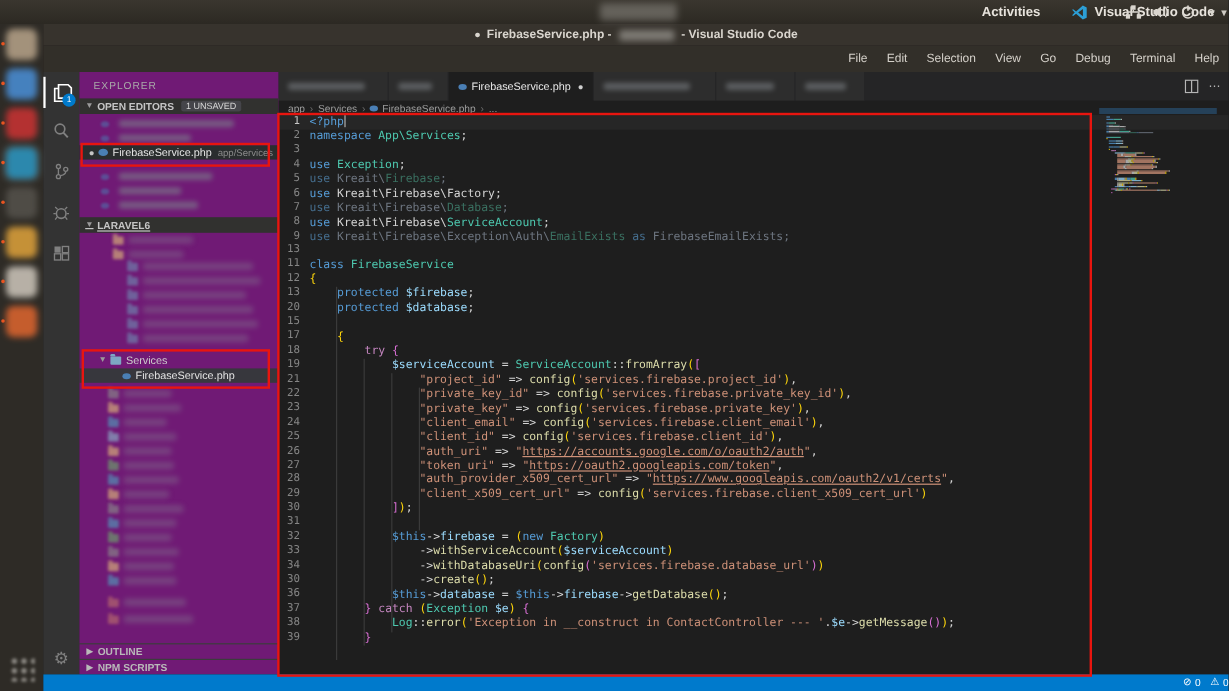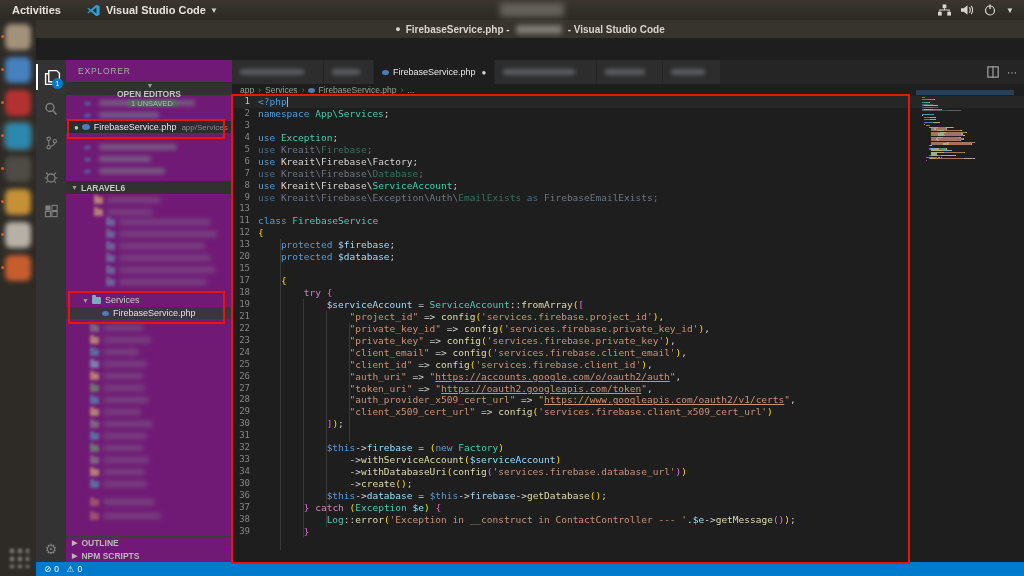--- a/index.html
+++ b/index.html
@@ -1,18 +1,18 @@
 <!DOCTYPE html>
 <html><head>
 <meta charset="utf-8">
 <style>
   * { margin:0; padding:0; box-sizing:border-box; }
   html,body { width:1024px; height:576px; overflow:hidden; background:#1e1e1e;
               font-family:"Liberation Sans", sans-serif; }
-  .abs { position:absolute; }
+  .abs { position:absolute;justify-content:flex-end; }
   .screen { position:relative; width:1024px; height:576px; background:#1e1e1e; overflow:hidden; }
 
   
   .top-panel { left:0; top:0; width:1024px; height:20px;
     background:linear-gradient(#3a362f,#2c2923); color:#e7e3dc; font-size:11px;
     display:flex; align-items:center; z-index:40; }
   .top-panel .activities { padding:0 12px; font-weight:bold; }
   .vscode-mark { width:13px; height:13px; margin-left:14px; }
   .app-menu-title { margin-left:6px; font-weight:bold; }
   .chev { font-size:8px; margin-left:4px; color:#cfcbc4; }
@@ -163,20 +163,30 @@
       <div class="dock-grid"></div>
     </div>
 
   <div class="abs titlebar">
     <span style="font-size:9px;margin-right:5px;">●</span>
     <span style="font-weight:bold;">FirebaseService.php -</span>
     <span class="title-blur"></span>
     <span style="font-weight:bold;">- Visual Studio Code</span>
   </div>
 
+  <div class="abs menubar" id="menubar">
+      <span class="menu-item">File</span>
+      <span class="menu-item">Edit</span>
+      <span class="menu-item">Selection</span>
+      <span class="menu-item">View</span>
+      <span class="menu-item">Go</span>
+      <span class="menu-item">Debug</span>
+      <span class="menu-item">Terminal</span>
+      <span class="menu-item">Help</span>
+    </div>
 
   <div class="abs activitybar">
     <div class="act-icon active" style="top:4px;">
       <svg width="17" height="17" viewBox="0 0 16 16">
           <path fill="none" stroke="currentColor" stroke-width="1.3" d="M4.5 1.5 H12 L14.5 4 V12 H4.5 Z M4.5 4.5 H1.5 V14.5 H11 V12"></path>
         </svg>
       <span class="act-badge">1</span>
     </div>
     <div class="act-icon" style="top:36px;">
       <svg width="16" height="16" viewBox="0 0 16 16">
@@ -207,21 +217,21 @@
         </svg>
     </div>
     <div class="act-icon" style="top:476px;">
       <span style="font-family:'DejaVu Sans',sans-serif;font-size:14px;">⚙</span>
     </div>
   </div>
 
   <div class="abs sidebar">
     <div class="sb-title">EXPLORER</div>
 
-    <div class="sb-sec" style="top:22px;flex-direction:column;">
+    <div class="sb-sec" style="top:22px;">
       <span class="tw">▼</span>
       <span>OPEN EDITORS</span>
       <span class="badge-unsaved">1 UNSAVED</span>
     </div>
 
     <div id="oe-blur-rows">
         <div class="oe-row" style="top: 37px;">
           <span class="fico small" style="margin-left: 18px; opacity: 0.5; filter: blur(1px);"></span>
           <span class="oe-blur" style="width: 96px; margin-left: 4px;"></span>
         </div>
@@ -243,21 +253,21 @@
         </div>
       </div>
 
     <div class="oe-row oe-active" style="top:61px;">
       <span class="dirty-dot">●</span>
       <span class="fico"></span>
       <span class="oe-name">FirebaseService.php</span>
       <span class="oe-path">app/Services</span>
     </div>
 
-    <div class="sb-sec" style="top:121px;">
+    <div class="sb-sec" style="top:121px;text-decoration:underline;">
       <span class="tw">▼</span>
       <span>LARAVEL6</span>
     </div>
 
     <div id="tree-blur-rows">
         <div class="tree-row" style="top: 134px; padding-left: 28px; filter: blur(1.5px); opacity: 0.65;">
           <span class="folder" style="background: rgb(220, 182, 122);"></span>
           <span class="t-blur" style="width: 54px;"></span>
         </div>
         <div class="tree-row" style="top: 146px; padding-left: 28px; filter: blur(1.5px); opacity: 0.65;">

